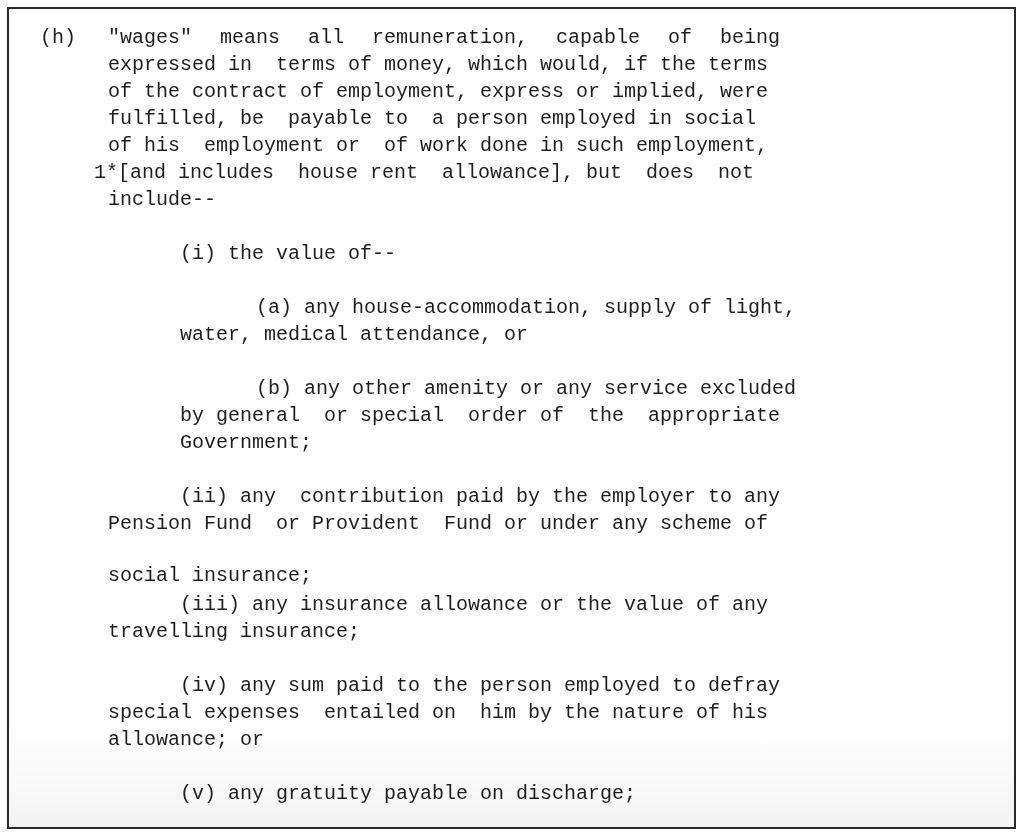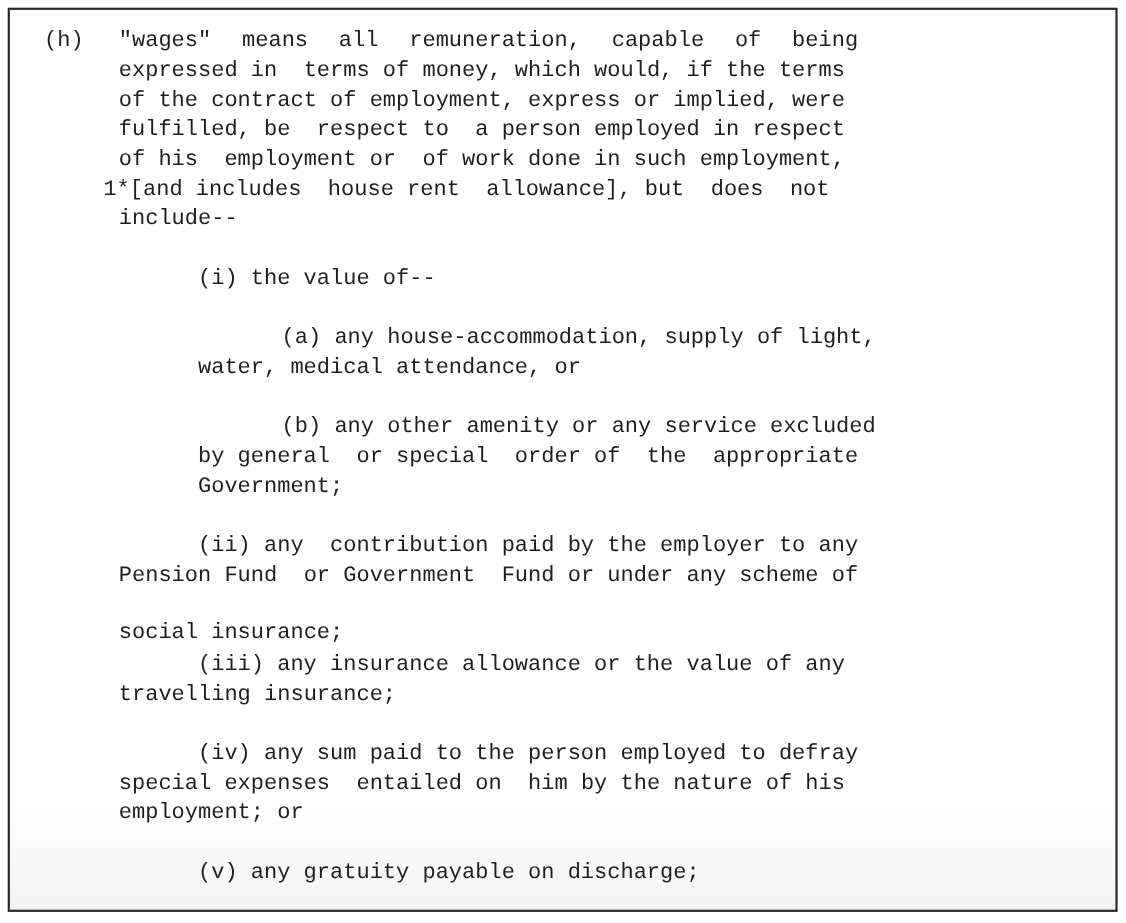--- a/index.html
+++ b/index.html
@@ -19,39 +19,39 @@
 </head>
 <body>
 
 <div class="frame"></div>
 
 <div class="doc">
   <span class="line" style="left:40px;top:24px">(h)</span>
   <span class="line" style="left:108px;top:24px;word-spacing:2px">"wages"  means  all  remuneration,  capable  of  being</span>
   <span class="line" style="left:108px;top:51px">expressed in  terms of money, which would, if the terms</span>
   <span class="line" style="left:108px;top:78px">of the contract of employment, express or implied, were</span>
-  <span class="line" style="left:108px;top:105px">fulfilled, be  respect to  a person employed in respect</span>
+  <span class="line" style="left:108px;top:105px">fulfilled, be  payable to  a person employed in social</span>
   <span class="line" style="left:108px;top:132px">of his  employment or  of work done in such employment,</span>
   <span class="line" style="left:94px;top:159px">1*[and includes  house rent  allowance], but  does  not</span>
   <span class="line" style="left:108px;top:186px">include--</span>
 
   <span class="line" style="left:180px;top:240px">(i) the value of--</span>
 
   <span class="line" style="left:256px;top:294px">(a) any house-accommodation, supply of light,</span>
   <span class="line" style="left:180px;top:321px">water, medical attendance, or</span>
 
   <span class="line" style="left:256px;top:375px">(b) any other amenity or any service excluded</span>
   <span class="line" style="left:180px;top:402px">by general  or special  order of  the  appropriate</span>
   <span class="line" style="left:180px;top:429px">Government;</span>
 
   <span class="line" style="left:180px;top:483px">(ii) any  contribution paid by the employer to any</span>
-  <span class="line" style="left:108px;top:510px">Pension Fund  or Government  Fund or under any scheme of</span>
+  <span class="line" style="left:108px;top:510px">Pension Fund  or Provident  Fund or under any scheme of</span>
   <span class="line" style="left:108px;top:562px">social insurance;</span>
 
   <span class="line" style="left:180px;top:591px">(iii) any insurance allowance or the value of any</span>
   <span class="line" style="left:108px;top:618px">travelling insurance;</span>
 
   <span class="line" style="left:180px;top:672px">(iv) any sum paid to the person employed to defray</span>
   <span class="line" style="left:108px;top:699px">special expenses  entailed on  him by the nature of his</span>
-  <span class="line" style="left:108px;top:726px">employment; or</span>
+  <span class="line" style="left:108px;top:726px">allowance; or</span>
 
   <span class="line" style="left:180px;top:780px">(v) any gratuity payable on discharge;</span>
 </div>
 
 </body></html>

